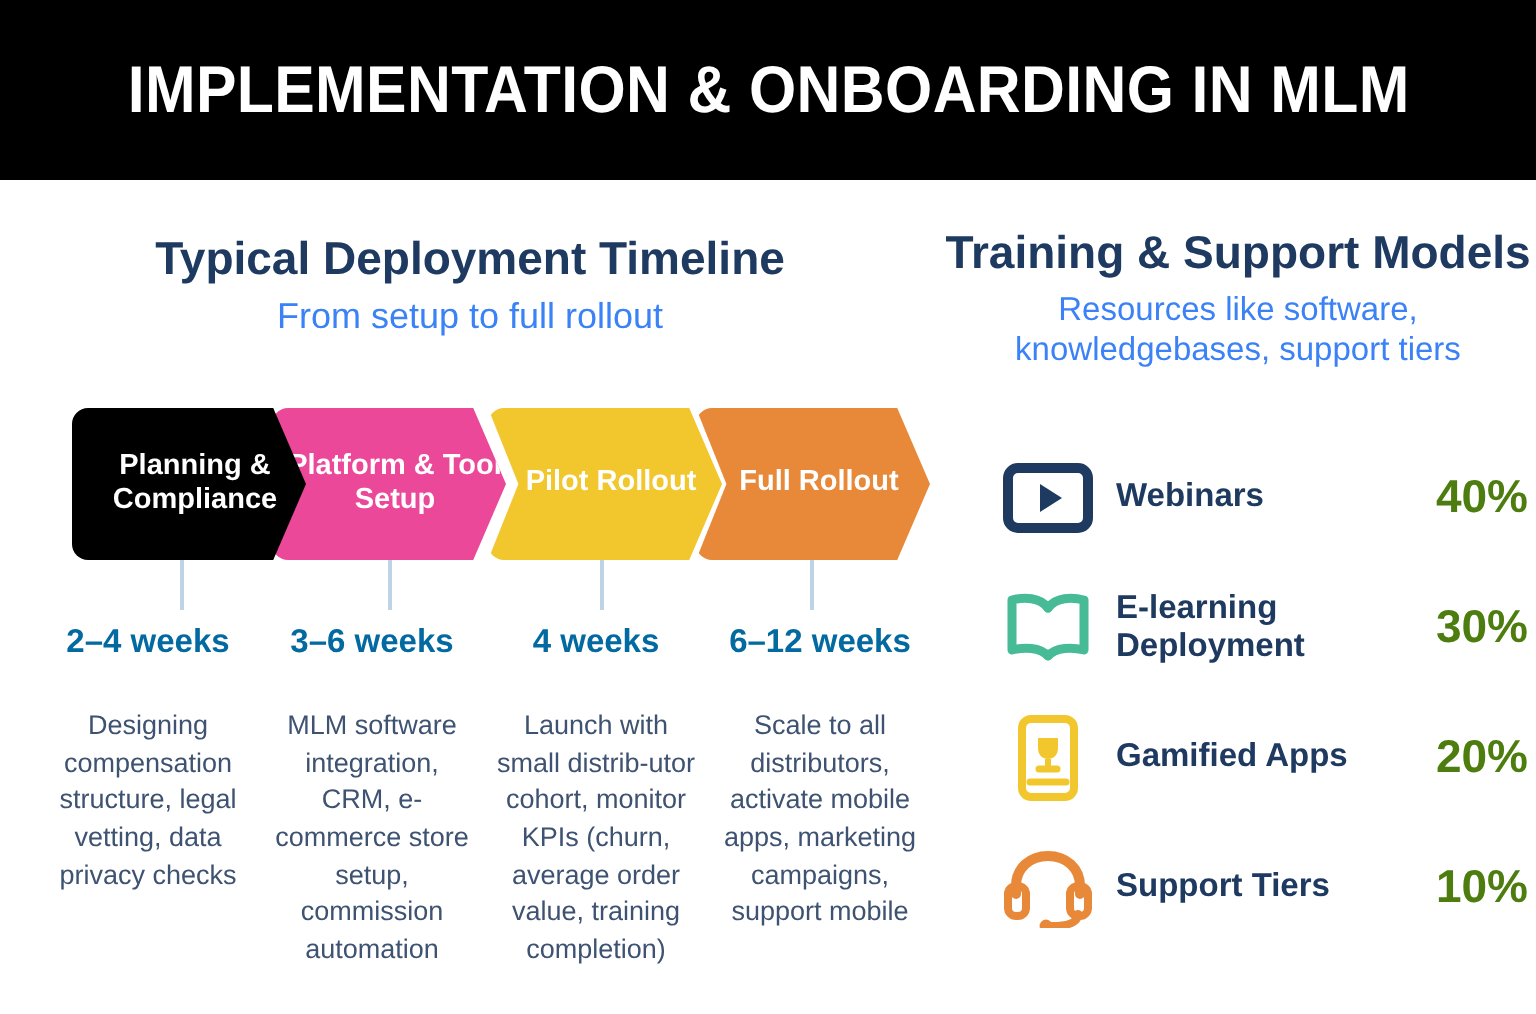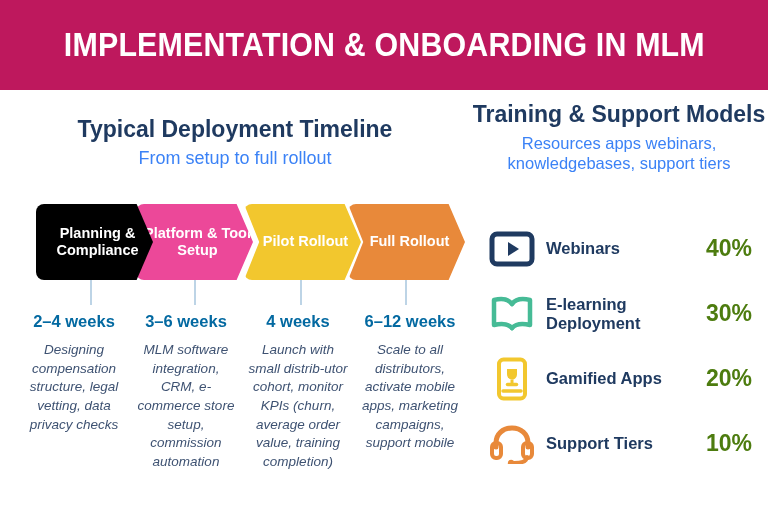--- a/index.html
+++ b/index.html
@@ -14,21 +14,21 @@
     overflow: hidden;
     position: relative;
   }
 
   
   .header {
     position: absolute;
     left: 0; top: 0;
     width: 768px;
     height: 90px;
-    background: #be185d;
+    background: #000000;
     display: flex;
     align-items: center;
     justify-content: center;
   }
   .header-title {
     color: #ffffff;
     font-size: 33px;
     font-weight: bold;
     letter-spacing: 0.2px;
     transform: scaleX(0.92);
@@ -127,38 +127,37 @@
     color: #0369a1;
     font-weight: bold;
     font-size: 16.5px;
     line-height: 1.1;
     white-space: nowrap;
   }
   .step-desc {
     color: #3e5272;
     font-size: 13.5px;
     line-height: 1.38;
-    margin-top: 11px;
-    font-style: italic;
+    margin-top: 24px;
   }
 
   
   .right-col {
     position: absolute;
     left: 470px; top: 0;
     width: 298px;
     height: 417px;
   }
-  .right-title-wrap { padding-top: 12px; }
+  .right-title-wrap { padding-top: 24px; }
   .right-sub-wrap { padding-top: 6px; }
   .right-sub { font-size: 16.5px; }
 
   .support-list {
     position: absolute;
-    left: 14px;
+    left: 26px;
     top: 126px;
     width: 272px;
   }
   .support-row {
     display: flex;
     align-items: center;
     height: 65px;
   }
   .support-icon {
     width: 56px;
@@ -241,21 +240,21 @@
       </div>
     </div>
   </div>
 
   <div class="right-col">
 
     <div class="right-title-wrap">
       <div class="panel-title">Training &amp; Support Models</div>
     </div>
     <div class="right-sub-wrap">
-      <div class="panel-sub right-sub">Resources apps webinars, knowledgebases, support tiers</div>
+      <div class="panel-sub right-sub">Resources like software, knowledgebases, support tiers</div>
     </div>
 
     <div class="support-list">
 
       <div class="support-row">
         <div class="support-icon">
           <svg width="46" height="36" viewBox="0 0 46 36" aria-hidden="true">
             <rect x="3" y="3" width="40" height="30" rx="5" ry="5" fill="none" stroke="#1f3a60" stroke-width="5"></rect>
             <path d="M19 11 L30 18 L19 25 Z" fill="#1f3a60"></path>
           </svg>

